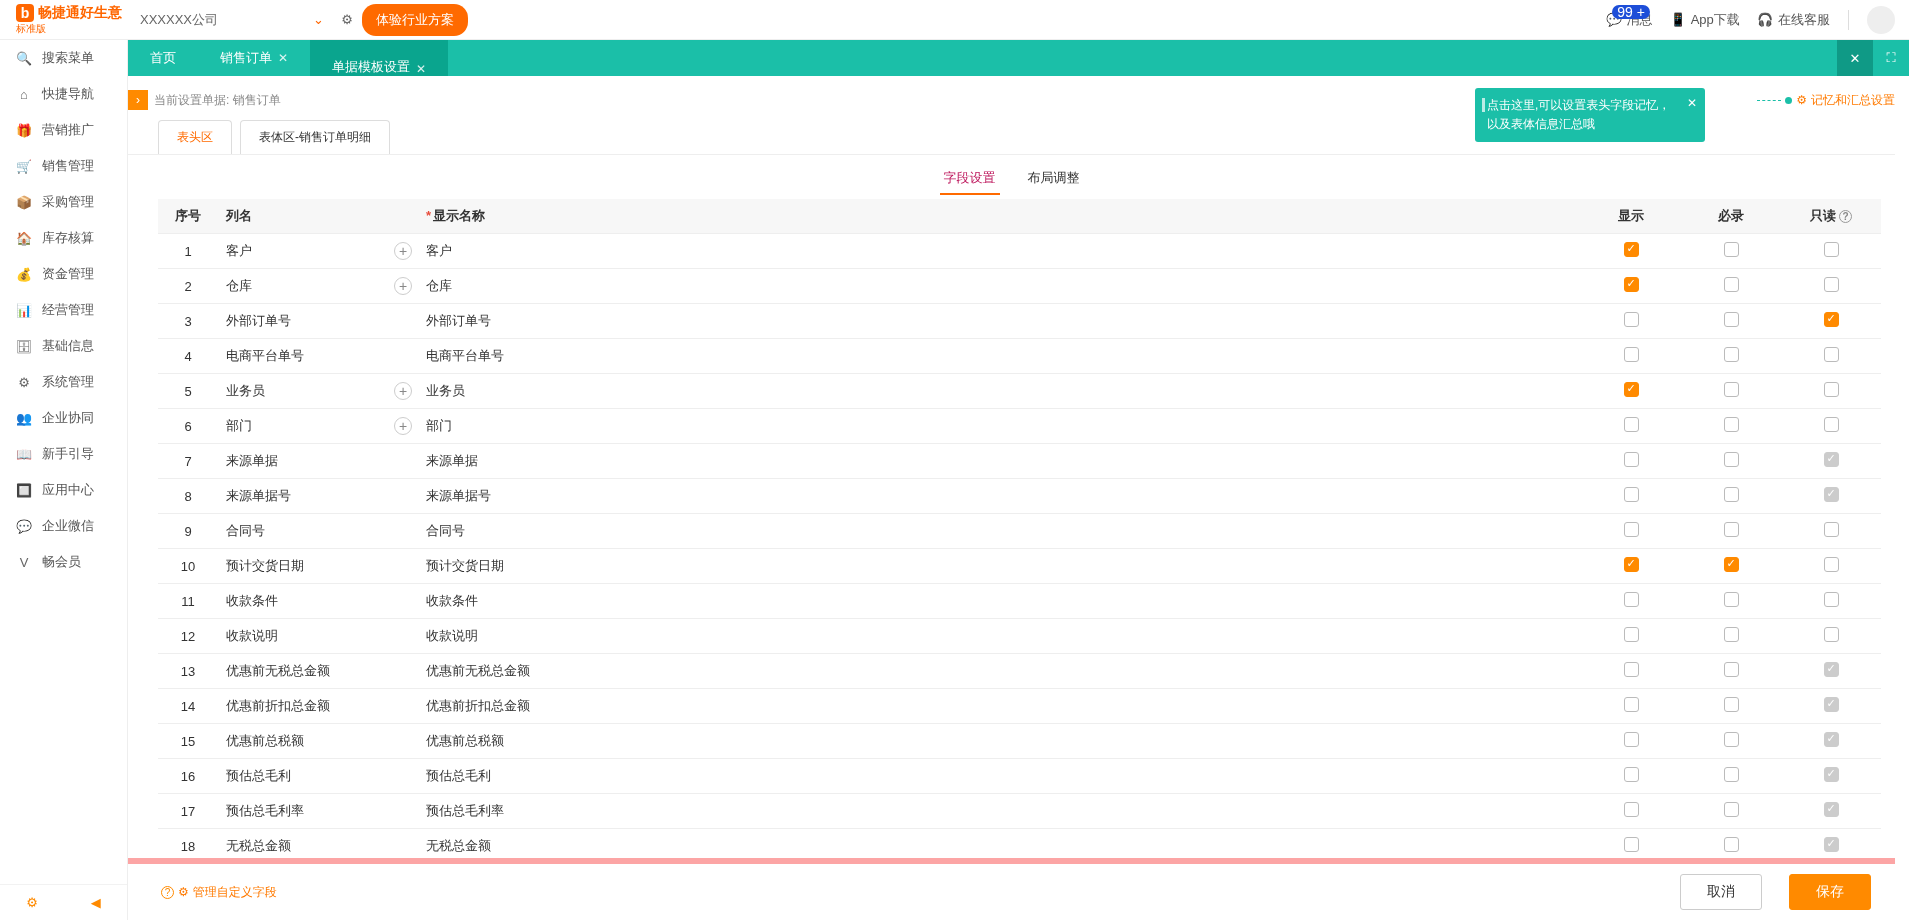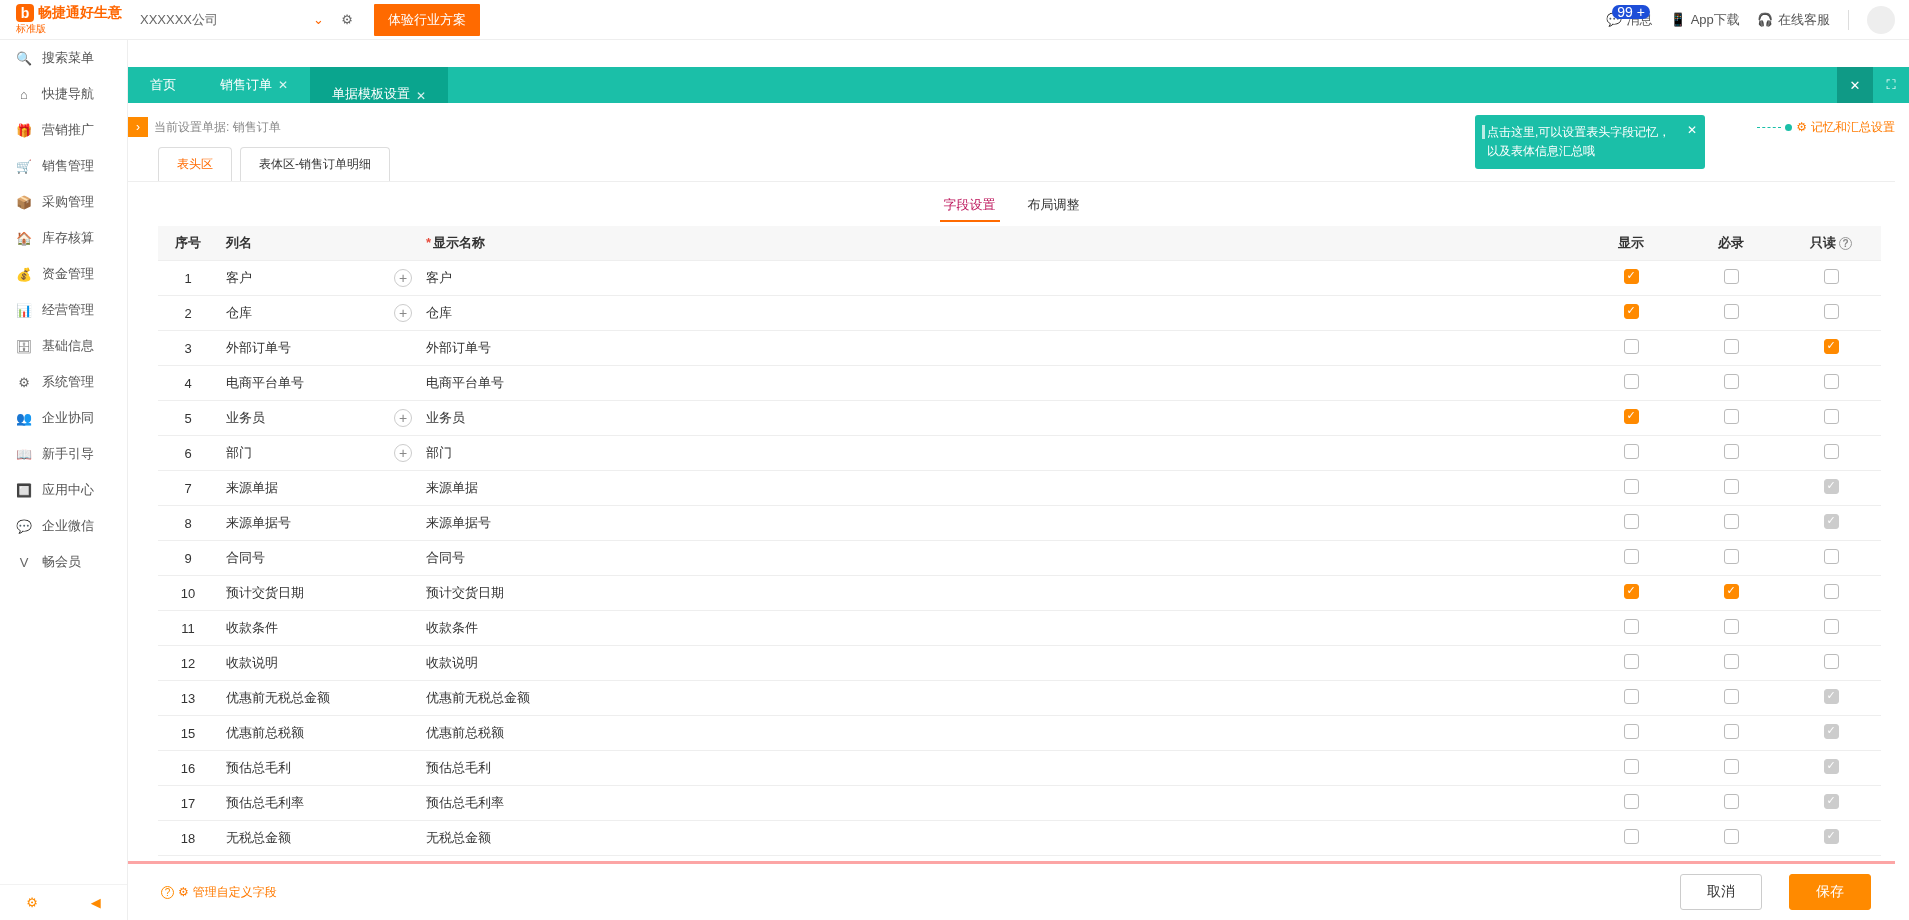--- a/index.html
+++ b/index.html
@@ -8,37 +8,37 @@
 
 
 .top-header { height: 40px; display: flex; align-items: center; background: #fff; border-bottom: 1px solid #eee; }
 .logo-area { width: 128px; display: flex; flex-direction: column; align-items: center; justify-content: center; padding-left: 10px; height: 100%; }
 .logo-text { color: #ff6600; font-size: 14px; font-weight: bold; display: flex; align-items: center; gap: 4px; }
 .logo-text .logo-b { display: inline-block; width: 18px; height: 18px; background: #ff6600; border-radius: 4px; color: #fff; text-align: center; line-height: 18px; font-weight: bold; }
 .logo-sub { color: #ff6600; font-size: 10px; align-self: flex-start; margin-left: 6px; }
 .company-select { width: 200px; height: 30px; border: none; display: flex; align-items: center; justify-content: space-between; padding: 0 8px; color: #666; cursor: pointer; margin-left: 4px; }
 .company-select .arrow { color: #ff6600; }
 .gear-btn { width: 30px; height: 30px; display: flex; align-items: center; justify-content: center; color: #666; cursor: pointer; }
-.trial-btn { background: #ff6a00; color: #fff; padding: 7px 14px; border: none; border-radius: 1px; cursor: pointer; margin-left: 12px; font-size: 13px; font-family: Liberation Mono, monospace; }
+.trial-btn { background: #ff6a00; color: #fff; padding: 7px 14px; border: none; border-radius: 14px; cursor: pointer; font-size: 13px; font-family: Liberation Mono, monospace; }
 .header-right { margin-left: auto; display: flex; align-items: center; gap: 18px; padding-right: 14px; color: #555; }
 .header-right-item { display: flex; align-items: center; gap: 4px; cursor: pointer; position: relative; }
 .badge { position: absolute; top: -6px; left: 6px; background: #1d4ed8; color: #fff; font-size: 14px; border-radius: 8px; padding: 0 5px; line-height: 14px; }
 .avatar { width: 28px; height: 28px; border-radius: 50%; background: #eee; }
 .divider-v { width: 1px; height: 20px; background: #ddd; }
 
 
 .main { flex: 1; display: flex; min-height: 0; }
 .sidebar { width: 128px; background: #fff; border-right: 1px solid #eee; display: flex; flex-direction: column; }
 .sidebar-item { height: 36px; display: flex; align-items: center; gap: 10px; padding: 0 16px; color: #555; cursor: pointer; }
 .sidebar-item .ic { width: 16px; height: 16px; display: inline-flex; align-items: center; justify-content: center; color: #666; }
 .sidebar-footer { margin-top: auto; height: 36px; display: flex; align-items: center; justify-content: space-around; color: #ff8a00; border-top: 1px solid #f2f2f2; }
 .sidebar-footer span { cursor: pointer; }
 
 
-.content { flex: 1; display: flex; flex-direction: column; min-width: 0; margin-top: 27px; }
+.content { flex: 1; display: flex; flex-direction: column; min-width: 0; }
 
 
 .tab-strip { height: 36px; background: #1bbfa8; display: flex; align-items: stretch; color: #fff; }
 .tab { padding: 0 22px; display: flex; align-items: center; gap: 6px; cursor: pointer; font-size: 13px; }
 .tab.active { background: #0aa58e; align-items: flex-end; }
 .tab .close { font-size: 12px; opacity: .85; }
 .tab-strip-right { margin-left: auto; display: flex; align-items: center; }
 .tab-strip-right .strip-btn { width: 36px; height: 36px; display: flex; align-items: center; justify-content: center; cursor: pointer; }
 .tab-strip-right .strip-btn.dark { background: #0f9a86; }
 
@@ -58,21 +58,21 @@
 
 .sub-tabs { display: flex; gap: 8px; margin-left: 30px; }
 .sub-tab { padding: 8px 18px; border: 1px solid #ddd; border-bottom: none; background: #fff; color: #333; cursor: pointer; font-size: 12px; border-radius: 4px 4px 0 0; }
 .sub-tab.active { color: #ff6a00; border-color: #ddd; }
 
 .inner-tabs { display: flex; justify-content: center; gap: 24px; padding: 8px 0 4px; border-top: 1px solid #eee; }
 .inner-tab { padding: 6px 4px; color: #333; cursor: pointer; font-size: 13px; border-bottom: 2px solid transparent; }
 .inner-tab.active { color: #be185d; border-bottom-color: #ff6a00; }
 
 
-.table-wrap { flex: 1; overflow: auto; padding: 0 14px 0 30px; border-bottom: 3px solid #fca5a5; }
+.table-wrap { flex: 1; overflow: auto; padding: 0 14px 0 30px; border-bottom: 6px solid #fca5a5; }
 table.grid { width: 100%; border-collapse: collapse; font-size: 13px; }
 table.grid th, table.grid td { border-bottom: 1px solid #eee; padding: 8px 8px; text-align: left; vertical-align: middle; }
 table.grid thead th { background: #f7f7f7; color: #333; position: sticky; top: 0; }
 .req-star { color: #e74c3c; margin-right: 2px; }
 .col-idx { width: 60px; text-align: center !important; }
 .col-name { width: 200px; position: relative; }
 .col-disp { }
 .col-chk { width: 100px; text-align: center !important; }
 .plus-btn { position: absolute; right: 6px; top: 50%; transform: translateY(-50%); width: 18px; height: 18px; border: 1px solid #ccc; border-radius: 50%; color: #888; font-size: 14px; line-height: 16px; text-align: center; cursor: pointer; background:#fff;}
 .chk { appearance: none; width: 15px; height: 15px; border: 1px solid #bbb; border-radius: 3px; display: inline-block; position: relative; cursor: pointer; background:#fff;}
@@ -362,20 +362,28 @@
                 </tr>
                 <tr>
                   <td class="col-idx">13</td>
                   <td class="col-name">优惠前无税总金额</td>
                   <td class="col-disp">优惠前无税总金额</td>
                   <td class="col-chk"><span class="chk"></span></td>
                   <td class="col-chk"><span class="chk"></span></td>
                   <td class="col-chk"><span class="chk checked disabled"></span></td>
                 </tr>
                 <tr>
+                  <td class="col-idx">14</td>
+                  <td class="col-name">优惠前折扣总金额</td>
+                  <td class="col-disp">优惠前折扣总金额</td>
+                  <td class="col-chk"><span class="chk"></span></td>
+                  <td class="col-chk"><span class="chk"></span></td>
+                  <td class="col-chk"><span class="chk checked disabled"></span></td>
+                </tr>
+                <tr>
                   <td class="col-idx">15</td>
                   <td class="col-name">优惠前总税额</td>
                   <td class="col-disp">优惠前总税额</td>
                   <td class="col-chk"><span class="chk"></span></td>
                   <td class="col-chk"><span class="chk"></span></td>
                   <td class="col-chk"><span class="chk checked disabled"></span></td>
                 </tr>
                 <tr>
                   <td class="col-idx">16</td>
                   <td class="col-name">预估总毛利</td>

